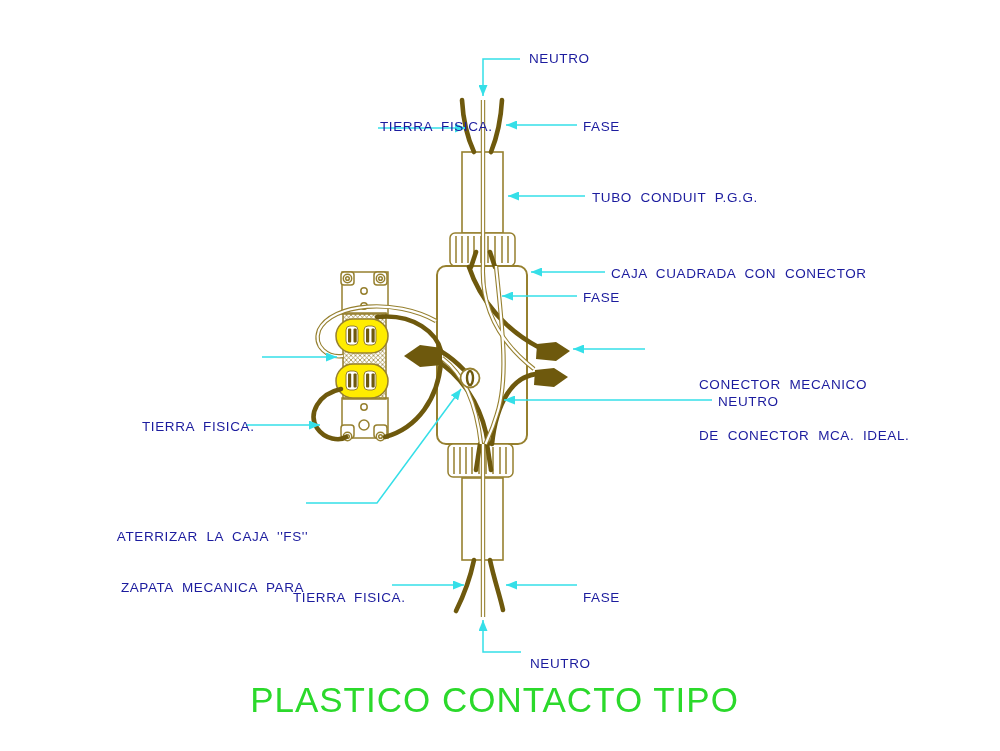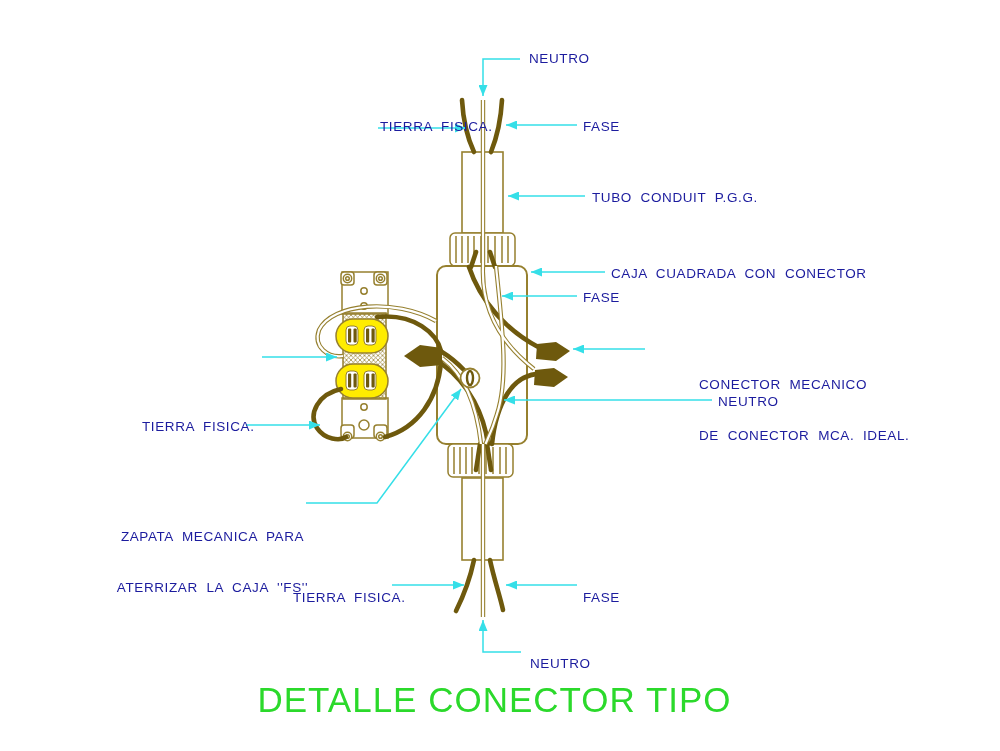--- a/index.html
+++ b/index.html
@@ -183,23 +183,23 @@
   <div>CONECTOR  MECANICO</div>
   <div>DE  CONECTOR  MCA.  IDEAL.</div>
 </div>
 
 <div class="lbl" style="left:718px;top:393px;">NEUTRO</div>
 
 
 <div class="lbl" style="left:142px;top:418px;">TIERRA  FISICA.</div>
 
 <div class="lbl c" style="left:115px;top:494px;width:195px;">
+  <div>ATERRIZAR  LA  CAJA  ''FS''</div>
   <div>ZAPATA  MECANICA  PARA</div>
-  <div>ATERRIZAR  LA  CAJA  ''FS''</div>
 </div>
 
 <div class="lbl" style="left:293px;top:589px;">TIERRA  FISICA.</div>
 <div class="lbl" style="left:583px;top:589px;">FASE</div>
 <div class="lbl" style="left:530px;top:655px;">NEUTRO</div>
 
-<div class="title">DETALLE CONECTOR TIPO</div>
+<div class="title">PLASTICO CONTACTO TIPO</div>
 
 </div>
 
 </body></html>

